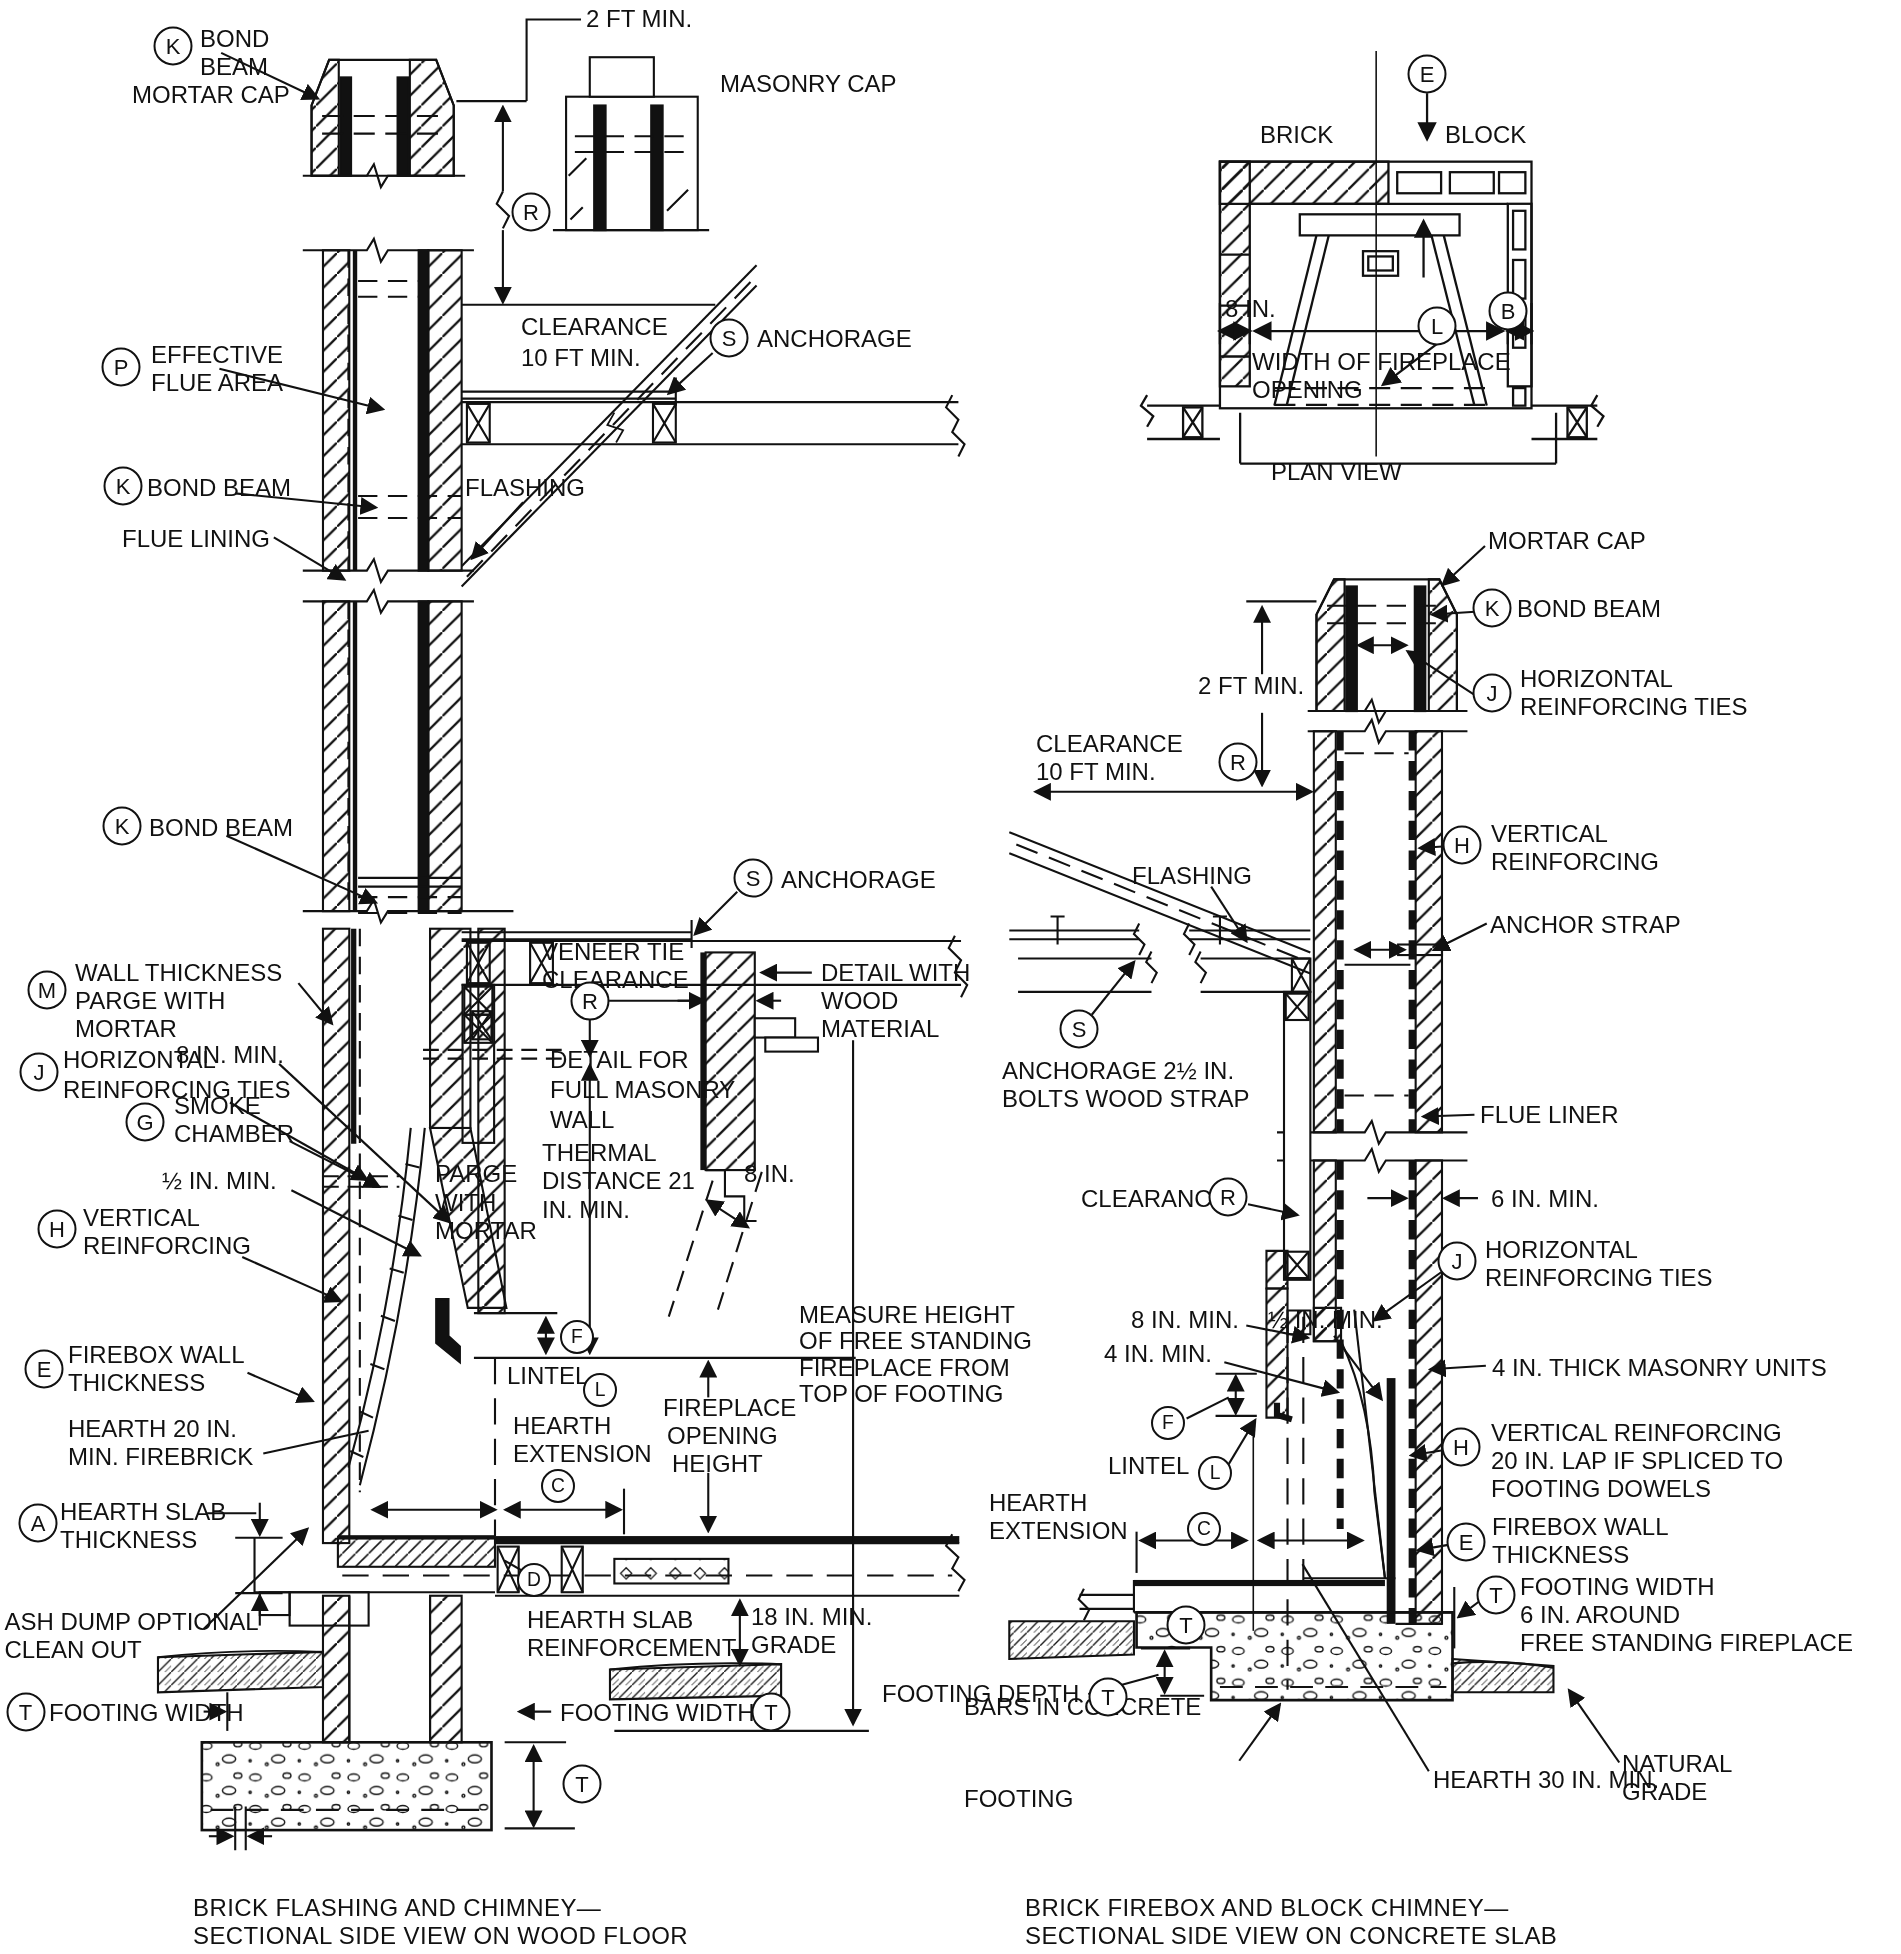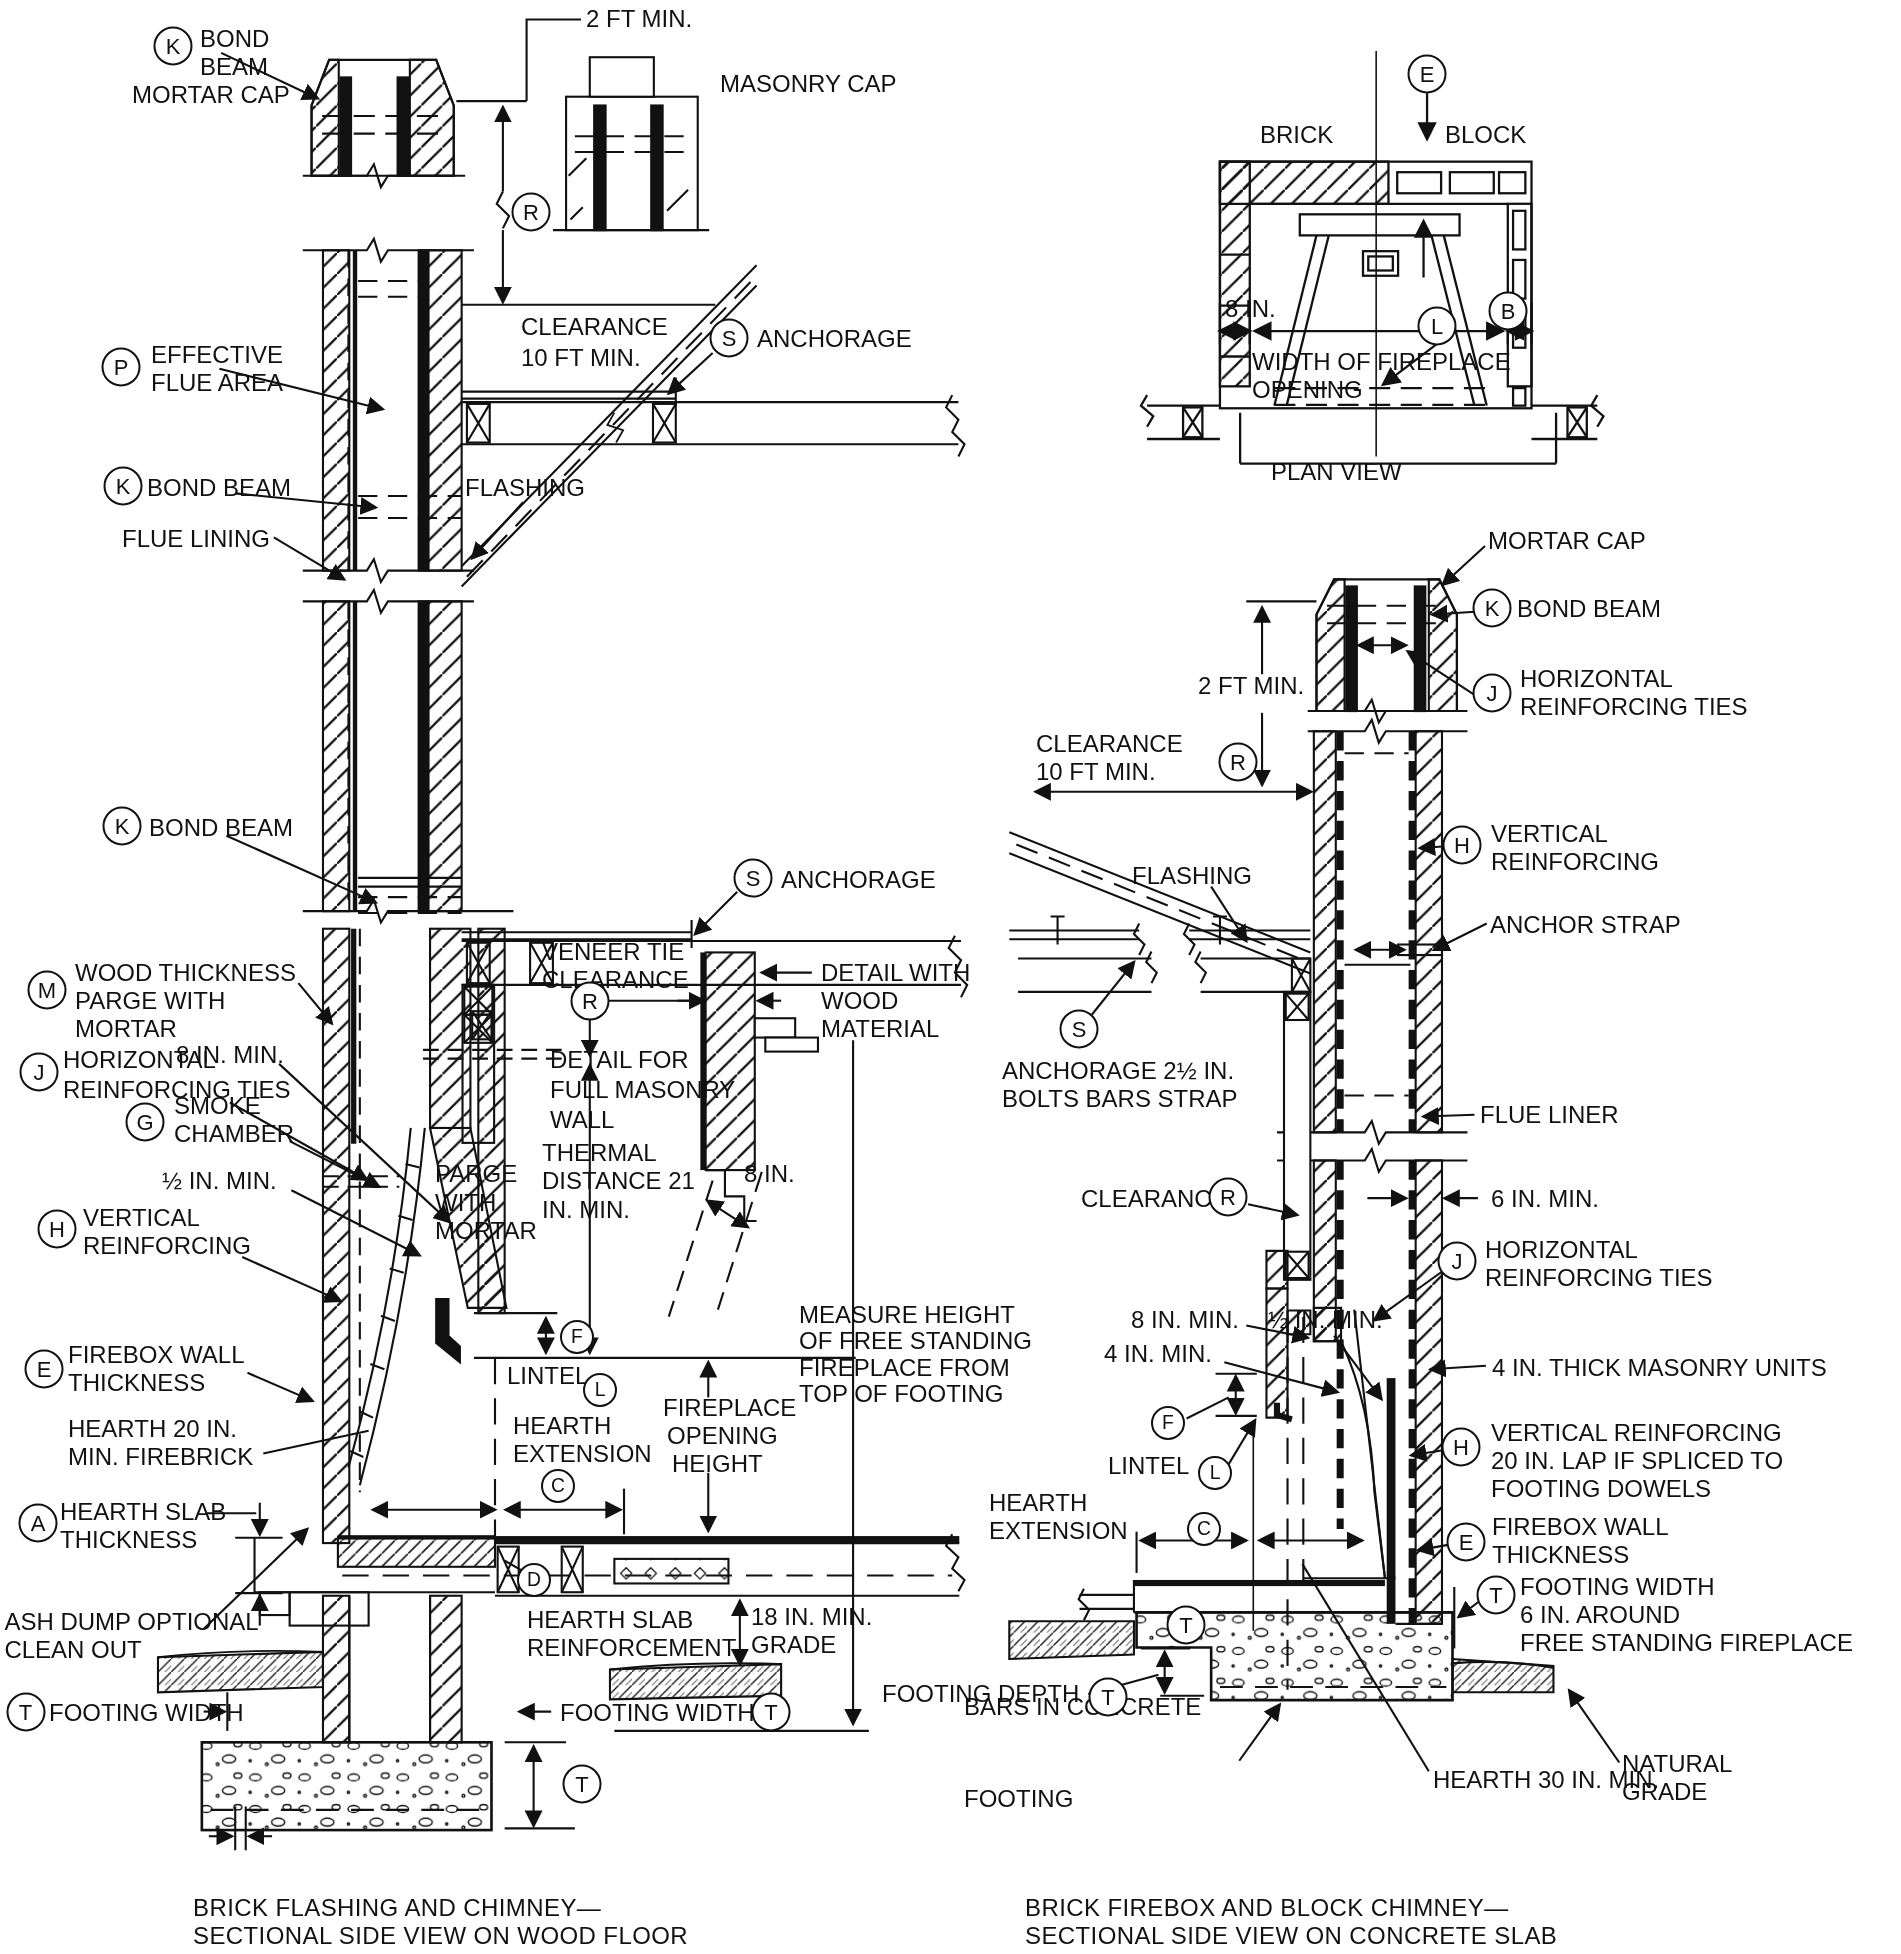--- a/index.html
+++ b/index.html
@@ -441,21 +441,21 @@
 <div class="lbl" style="left:465px;top:474px">FLASHING</div>
 <div class="lbl" style="left:757px;top:325px">ANCHORAGE</div>
 <div class="lbl" style="left:122px;top:525px">FLUE LINING</div>
 <div class="lbl" style="left:149px;top:814px">BOND BEAM</div>
 <div class="lbl" style="left:781px;top:866px">ANCHORAGE</div>
 <div class="lbl" style="left:63px;top:1046px">HORIZONTAL</div>
 <div class="lbl" style="left:63px;top:1076px">REINFORCING TIES</div>
 <div class="lbl" style="left:550px;top:1046px">DETAIL FOR</div>
 <div class="lbl" style="left:550px;top:1076px">FULL MASONRY</div>
 <div class="lbl" style="left:550px;top:1106px">WALL</div>
-<div class="lbl" style="left:75px;top:959px">WOOD THICKNESS</div>
+<div class="lbl" style="left:75px;top:959px">WALL THICKNESS</div>
 <div class="lbl" style="left:75px;top:987px">PARGE WITH</div>
 <div class="lbl" style="left:75px;top:1015px">MORTAR</div>
 <div class="lbl" style="left:542px;top:938px">VENEER TIE</div>
 <div class="lbl" style="left:542px;top:966px">CLEARANCE</div>
 <div class="lbl" style="left:176px;top:1041px">8 IN. MIN.</div>
 <div class="lbl" style="left:174px;top:1092px">SMOKE</div>
 <div class="lbl" style="left:174px;top:1120px">CHAMBER</div>
 <div class="lbl" style="left:162px;top:1167px">½ IN. MIN.</div>
 <div class="lbl" style="left:83px;top:1204px">VERTICAL</div>
 <div class="lbl" style="left:83px;top:1232px">REINFORCING</div>
@@ -506,21 +506,21 @@
 <div class="lbl" style="left:1520px;top:665px">HORIZONTAL</div>
 <div class="lbl" style="left:1520px;top:693px">REINFORCING TIES</div>
 <div class="lbl" style="left:1198px;top:672px">2 FT MIN.</div>
 <div class="lbl" style="left:1036px;top:730px">CLEARANCE</div>
 <div class="lbl" style="left:1036px;top:758px">10 FT MIN.</div>
 <div class="lbl" style="left:1491px;top:820px">VERTICAL</div>
 <div class="lbl" style="left:1491px;top:848px">REINFORCING</div>
 <div class="lbl" style="left:1132px;top:862px">FLASHING</div>
 <div class="lbl" style="left:1490px;top:911px">ANCHOR STRAP</div>
 <div class="lbl" style="left:1002px;top:1057px">ANCHORAGE 2½ IN.</div>
-<div class="lbl" style="left:1002px;top:1085px">BOLTS BARS STRAP</div>
+<div class="lbl" style="left:1002px;top:1085px">BOLTS WOOD STRAP</div>
 <div class="lbl" style="left:1480px;top:1101px">FLUE LINER</div>
 <div class="lbl" style="left:1081px;top:1185px">CLEARANCE</div>
 <div class="lbl" style="left:1491px;top:1185px">6 IN. MIN.</div>
 <div class="lbl" style="left:1485px;top:1236px">HORIZONTAL</div>
 <div class="lbl" style="left:1485px;top:1264px">REINFORCING TIES</div>
 <div class="lbl" style="left:1131px;top:1306px">8 IN. MIN.</div>
 <div class="lbl" style="left:1268px;top:1306px">½ IN. MIN.</div>
 <div class="lbl" style="left:1104px;top:1340px">4 IN. MIN.</div>
 <div class="lbl" style="left:1492px;top:1354px">4 IN. THICK MASONRY UNITS</div>
 <div class="lbl" style="left:1491px;top:1419px">VERTICAL REINFORCING</div>

